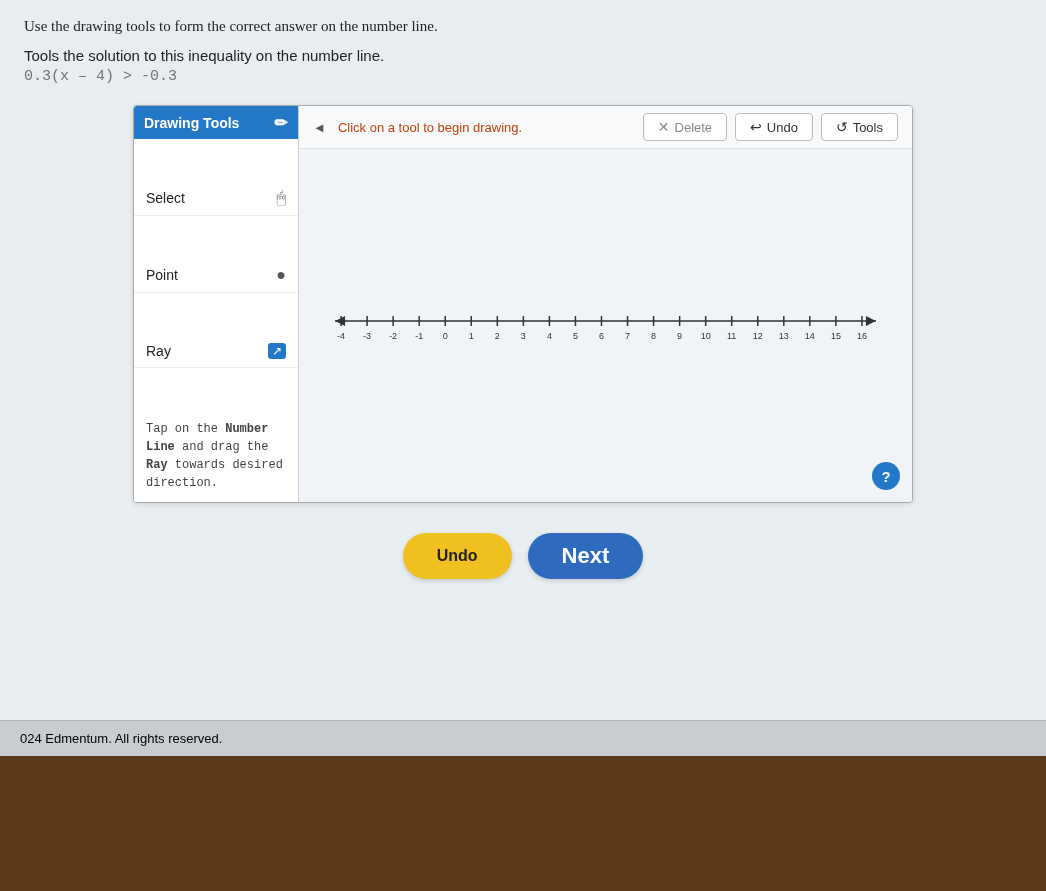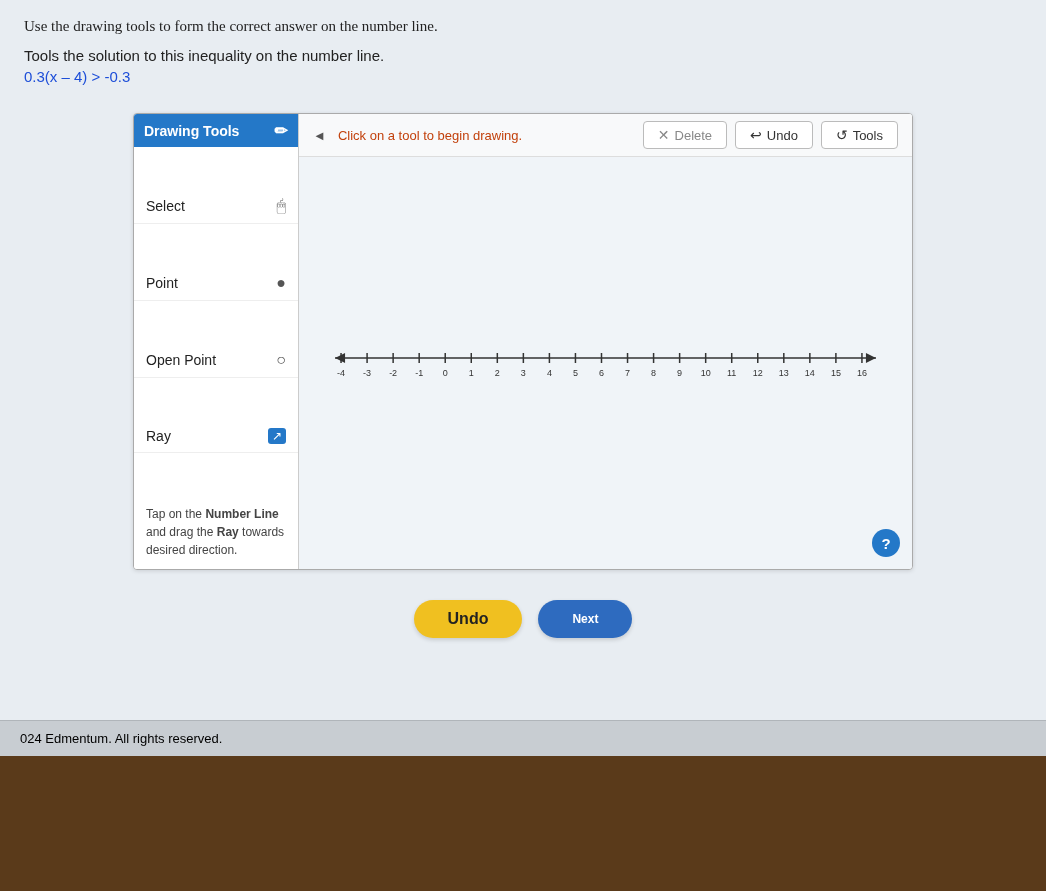--- a/index.html
+++ b/index.html
@@ -20,22 +20,23 @@
       margin-bottom: 12px;
       font-family: Liberation Serif, serif;
     }
     .instruction-line2 {
       font-size: 15px;
       color: #222;
       margin-bottom: 4px;
     }
     .equation {
       font-size: 15px;
-      color: #1d4ed8;
-      margin-bottom: 28px;
+      color: #737373;
+      margin-bottom: 20px;
+      font-family: Liberation Mono, monospace;
     }
     .tool-area {
       display: flex;
       background: #fff;
       border: 1px solid #aaa;
       border-radius: 4px;
       width: 780px;
       margin: 0 auto;
       min-height: 310px;
       box-shadow: 0 1px 4px rgba(0,0,0,0.13);
@@ -83,20 +84,21 @@
       border-radius: 3px;
       padding: 1px 4px;
       font-size: 13px;
     }
     .tool-instructions {
       padding: 10px 12px;
       font-size: 12px;
       color: #444;
       line-height: 1.5;
       flex: 1;
+      font-family: Liberation Mono, monospace;
     }
     .tool-instructions b {
       font-weight: bold;
     }
     .drawing-area {
       flex: 1;
       position: relative;
       background: #f0f4f8;
       display: flex;
       flex-direction: column;
@@ -173,21 +175,21 @@
       font-weight: bold;
       cursor: pointer;
       box-shadow: 0 2px 4px rgba(0,0,0,0.15);
     }
     .next-btn {
       background: #2e6bbf;
       color: #fff;
       border: none;
       border-radius: 24px;
       padding: 10px 34px;
-      font-size: 12px;
+      font-size: 22px;
       font-weight: bold;
       cursor: pointer;
       box-shadow: 0 2px 4px rgba(0,0,0,0.15);
       text-align: right;
     }
     .footer {
       background: #c8cdd2;
       padding: 10px 20px;
       font-size: 13px;
       color: #000000;
@@ -222,24 +224,20 @@
       <div class="tool-item">
         <span>Select</span>
         <span class="tool-icon">🖱</span>
       </div>
 
       <div class="tool-item">
         <span>Point</span>
         <span class="tool-icon">●</span>
       </div>
 
-      <div class="tool-item">
-        <span>Open Point</span>
-        <span class="tool-icon">○</span>
-      </div>
 
       <div class="tool-item ray-item">
         <span>Ray</span>
         <span class="tool-icon" style="background:#2478c8;color:#fff;border-radius:3px;padding:1px 4px;font-size:12px;">↗</span>
       </div>
 
       <div class="tool-instructions">
         <span>Tap on the </span><b>Number Line</b><span> and drag the </span><b>Ray</b><span> towards desired direction.</span>
       </div>
     </div>

